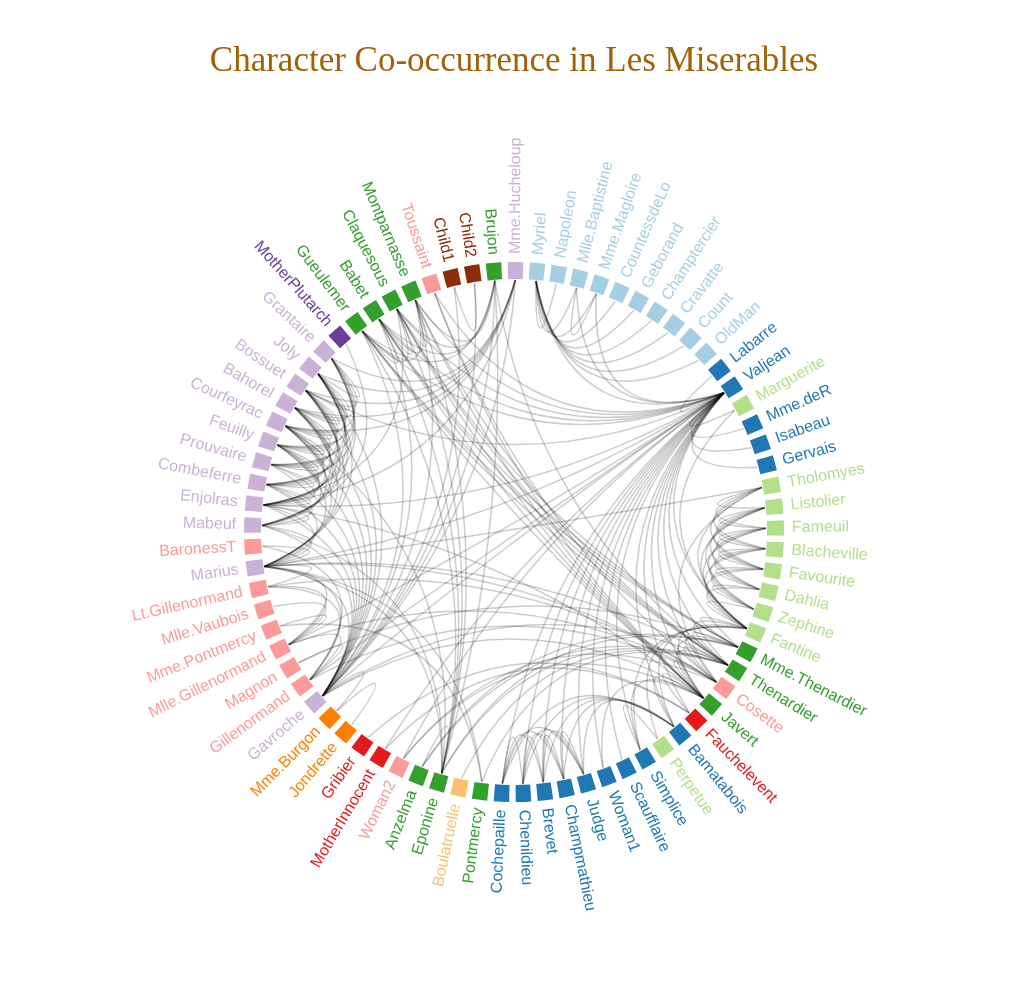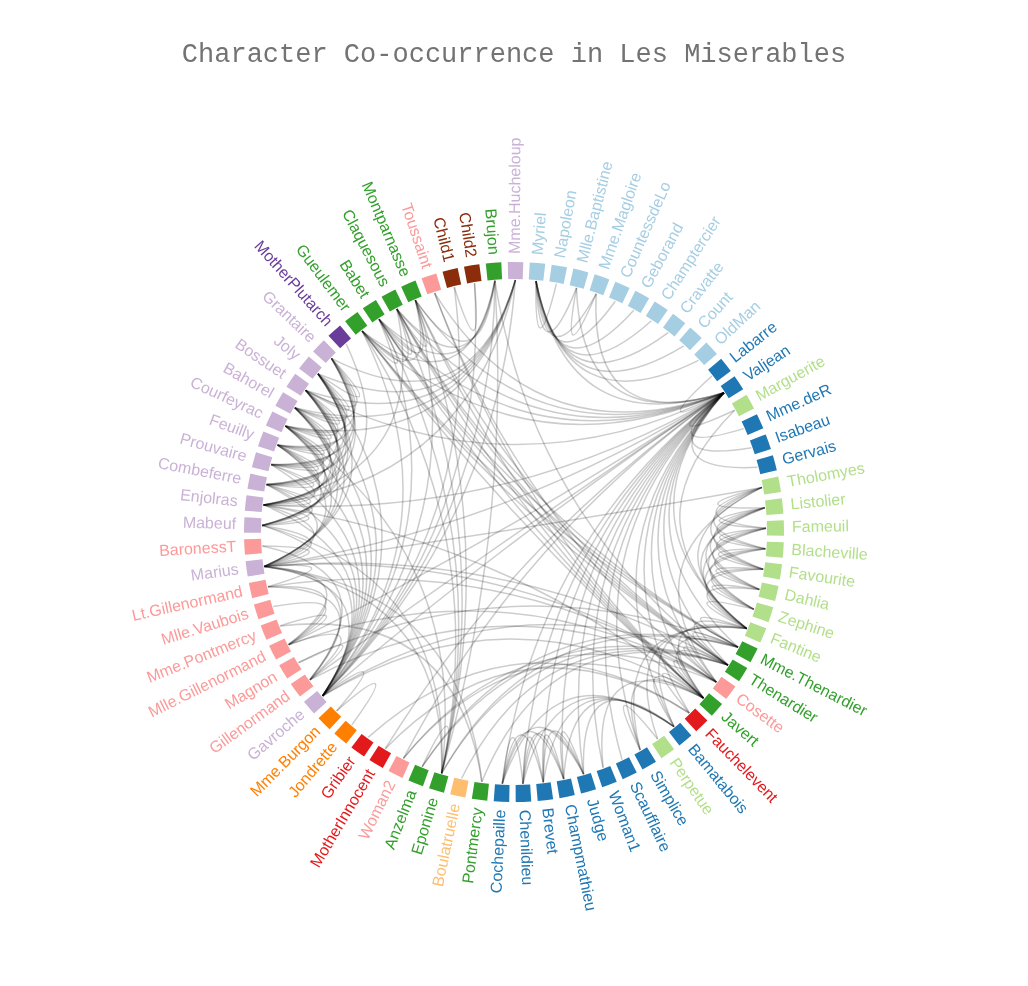--- a/index.html
+++ b/index.html
@@ -1,19 +1,19 @@
 <!DOCTYPE html>
 <html><head>
 <meta charset="utf-8">
 <style>
   html, body { margin: 0; padding: 0; background: #ffffff; }
   body { width: 1028px; height: 986px; position: relative; overflow: hidden;
          font-family: "Liberation Sans", sans-serif; }
   #title { position: absolute; left: 0; top: 40px; width: 1028px; text-align: center;
-           font-size: 27px; color: #737373; font-family: Liberation Mono, monospace; }
+           font-size: 35px; color: #a16207; font-family: Liberation Serif, serif; }
   #chart { position: absolute; left: 0; top: 0; }
   .node-label { font-family: "Liberation Sans", sans-serif; font-size: 16px; }
   .link { fill: none; stroke: #000; stroke-opacity: 0.2; stroke-width: 1.5px; }
 </style>
 </head>
 <body>
 
 <div id="title">Character Co-occurrence in Les Miserables</div>
 
 <svg id="chart" width="1028" height="986" viewBox="0 0 1028 986" xmlns="http://www.w3.org/2000/svg">

